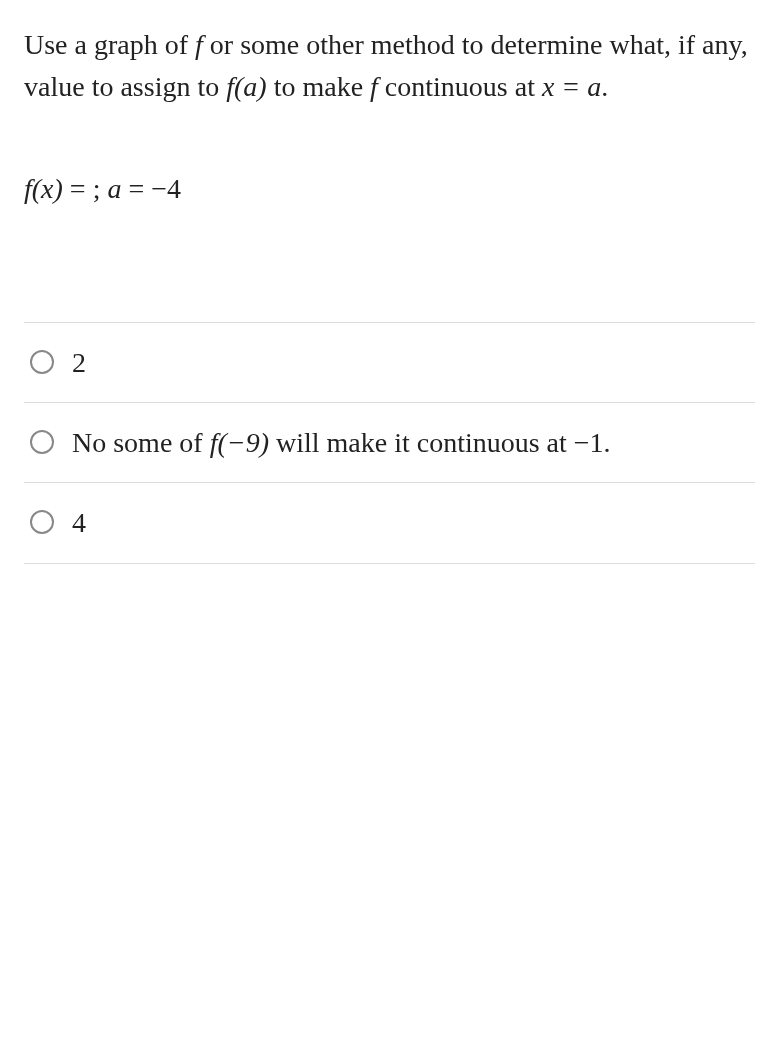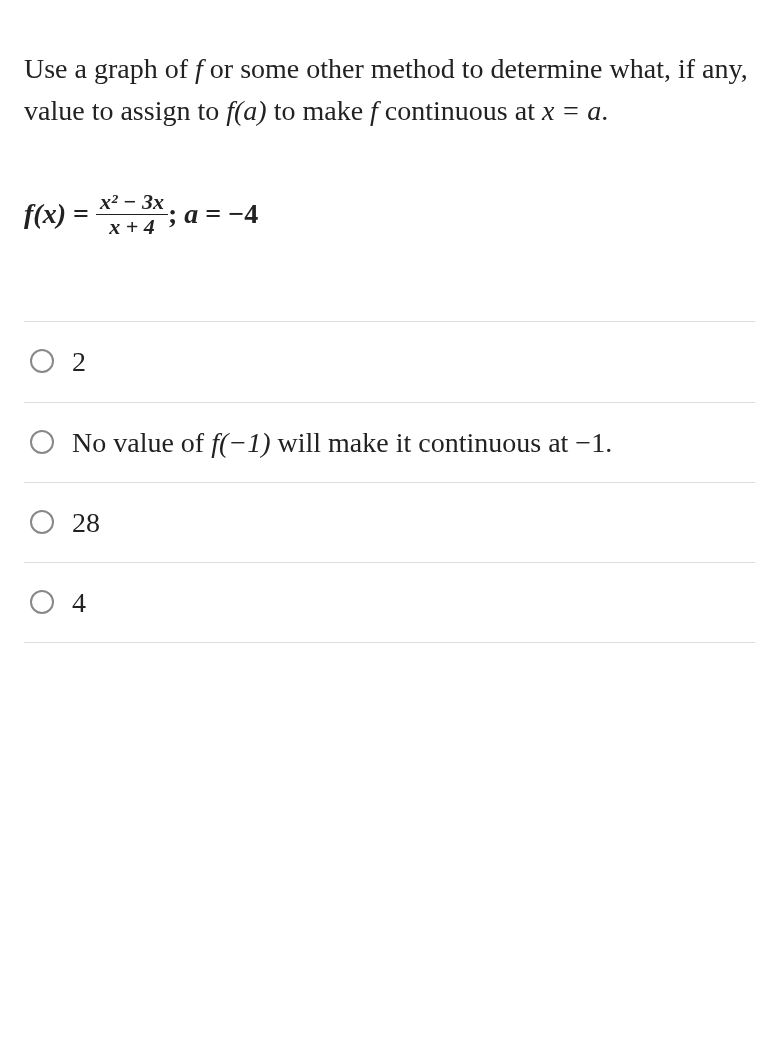--- a/index.html
+++ b/index.html
@@ -7,29 +7,27 @@
     padding: 24px;
     font-family: Georgia, 'Times New Roman', serif;
     font-size: 28px;
     color: #222;
     width: 779px;
     box-sizing: border-box;
     line-height: 1.5;
   }
   .question-prompt {
     margin-bottom: 60px;
-    margin-top: 24px;
   }
   .fvar { font-style: italic; }
   .math { font-family: 'Times New Roman', Georgia, serif; font-style: italic; }
   .equation {
-    margin-bottom: 80px;
+    margin-bottom: 112px;
     font-family: 'Times New Roman', Georgia, serif;
     font-size: 28px;
-    font-weight: bold;
   }
   .frac {
     display: inline-block;
     vertical-align: middle;
     text-align: center;
     font-size: 22px;
     line-height: 1.1;
     position: relative;
     top: -2px;
   }
@@ -69,41 +67,37 @@
   }
 </style>
 </head>
 <body>
 
 <div class="question-prompt">
   <span>Use a graph of </span><span class="fvar">f</span><span> or some other method to determine what, if any, value to assign to </span><span class="math">f(a)</span><span> to make </span><span class="fvar">f</span><span> continuous at </span><span class="math">x = a</span><span>.</span>
 </div>
 
 <div class="equation">
-  <span class="math">f(x)</span><span> = </span><span class="frac"><span class="frac-num math">x² − 3x</span><span class="frac-den math">x + 4</span></span><span>; </span><span class="math">a</span><span> = </span><span>−4</span>
+  <span class="math">f(x)</span><span> = </span><span>; </span><span class="math">a</span><span> = </span><span>−4</span>
 </div>
 
 <div class="options">
 
   <label class="option">
     <span class="radio"></span>
     <span class="option-text">2</span>
   </label>
 
 
   <label class="option">
     <span class="radio"></span>
     <span class="option-text">
-      <span>No value of </span><span class="math">f(−1)</span><span> will make it continuous at −1.</span>
+      <span>No some of </span><span class="math">f(−9)</span><span> will make it continuous at −1.</span>
     </span>
   </label>
 
-  <label class="option">
-    <span class="radio"></span>
-    <span class="option-text">28</span>
-  </label>
 
   <label class="option">
     <span class="radio"></span>
     <span class="option-text">4</span>
   </label>
 
 </div>
 
 </body></html>

